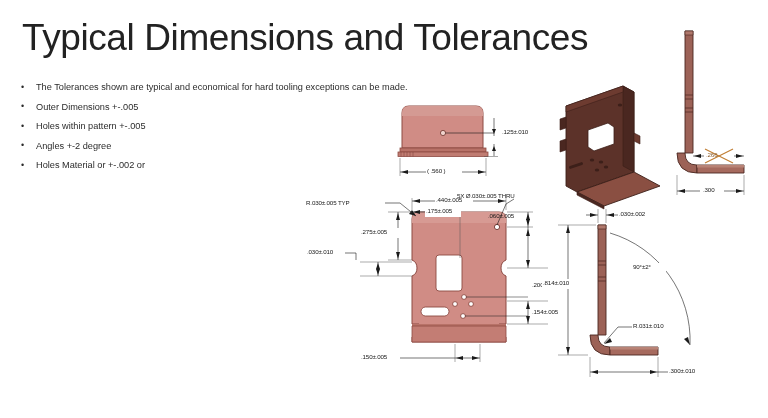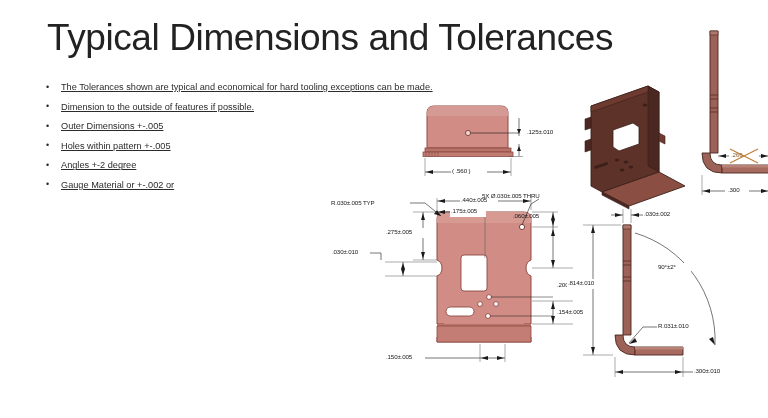--- a/index.html
+++ b/index.html
@@ -12,21 +12,20 @@
     height: 418px;
     position: relative;
     overflow: hidden;
     font-family: "Liberation Sans", sans-serif;
     color: #000;
   }
   #slide {
     position: absolute;
     inset: 0;
     background: #ffffff;
-    margin-left: 25px;
   }
   
   #slide-title {
     position: absolute;
     left: 22px;
     top: 17px;
     font-size: 37px;
     font-weight: 300;
     letter-spacing: -0.4px;
     color: #222222;
@@ -43,21 +42,20 @@
     margin: 0;
     padding: 0;
   }
   #bullet-list li {
     position: relative;
     padding-left: 18px;
     font-size: 9.2px;
     line-height: 19.6px;
     color: #2b2b2b;
     white-space: nowrap;
-    text-decoration: underline;
   }
   #bullet-list li::before {
     content: "\2022";
     position: absolute;
     left: 3px;
     top: -0.5px;
     font-size: 9px;
     color: #2b2b2b;
   }
   
@@ -76,25 +74,24 @@
 </style>
 </head>
 <body>
 
 <div id="slide">
 
   <div id="slide-title">Typical Dimensions and Tolerances</div>
 
   <ul id="bullet-list">
     <li>The Tolerances shown are typical and economical for hard tooling exceptions can be made.</li>
-    <li>Dimension to the outside of features if possible.</li>
     <li>Outer Dimensions +-.005</li>
     <li>Holes within pattern +-.005</li>
     <li>Angles +-2 degree</li>
-    <li>Gauge Material or +-.002 or</li>
+    <li>Holes Material or +-.002 or</li>
   </ul>
 
   <div class="view" style="left:398px; top:100px; width:180px; height:95px;">
     <svg width="180" height="95" viewBox="0 0 180 95">
 
       <path d="M4 13 Q4 6 11 6 L78 6 Q85 6 85 13 L85 48 L4 48 Z" fill="#d08c85" stroke="#8d4a42" stroke-width="1"></path>
 
       <path d="M4 13 Q4 6 11 6 L78 6 Q85 6 85 13 L85 16 L4 16 Z" fill="#d49a93" stroke="none"></path>
 
       <rect x="2" y="48" width="86" height="4" fill="#b87268" stroke="#8d4a42" stroke-width="0.8"></rect>

